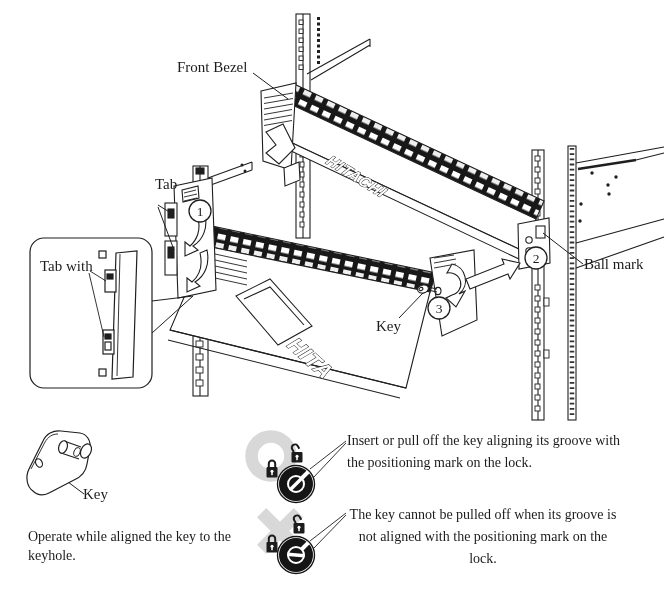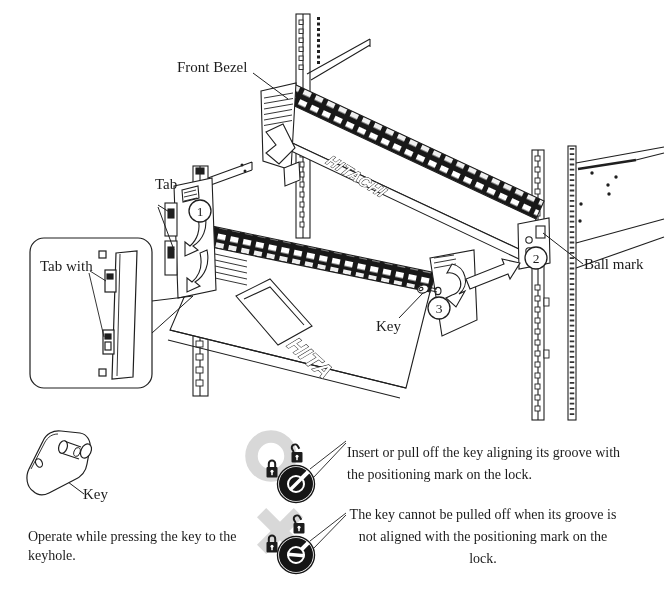--- a/index.html
+++ b/index.html
@@ -302,17 +302,17 @@
   </g>
 </svg>
 
 <div class="label" style="left:177px;top:59px;">Front Bezel</div>
 <div class="label" style="left:131px;top:176px;margin-left:24px;">Tab</div>
 <div class="label" style="left:40px;top:258px;">Tab with</div>
 <div class="label" style="left:584px;top:256px;">Ball mark</div>
 <div class="label" style="left:376px;top:318px;">Key</div>
 <div class="label" style="left:83px;top:486px;">Key</div>
 
-<div class="note op" style="left:28px;top:527px;width:215px;">Operate while pressing the key to the keyhole.</div>
-<div class="note right" style="left:347px;top:430px;width:285px;margin-top:12px;">Insert or pull off the key aligning its groove with the positioning mark on the lock.</div>
+<div class="note op" style="left:28px;top:527px;width:215px;">Operate while aligned the key to the keyhole.</div>
+<div class="note right" style="left:347px;top:430px;width:285px;">Insert or pull off the key aligning its groove with the positioning mark on the lock.</div>
 <div class="note right" style="left:347px;top:504px;width:272px;text-align:center;">The key cannot be pulled off when its groove is not aligned with the positioning mark on the lock.</div>
 
 </div>
 
 </body></html>

